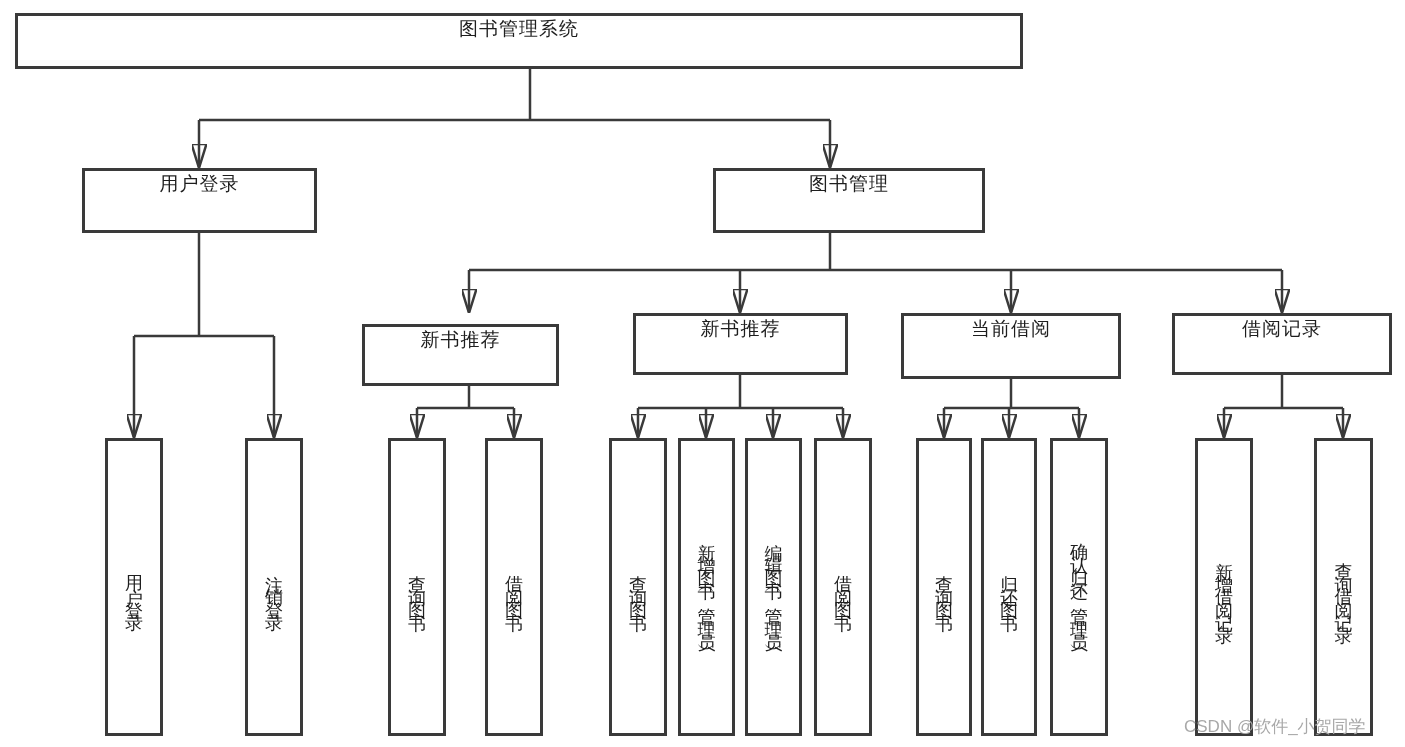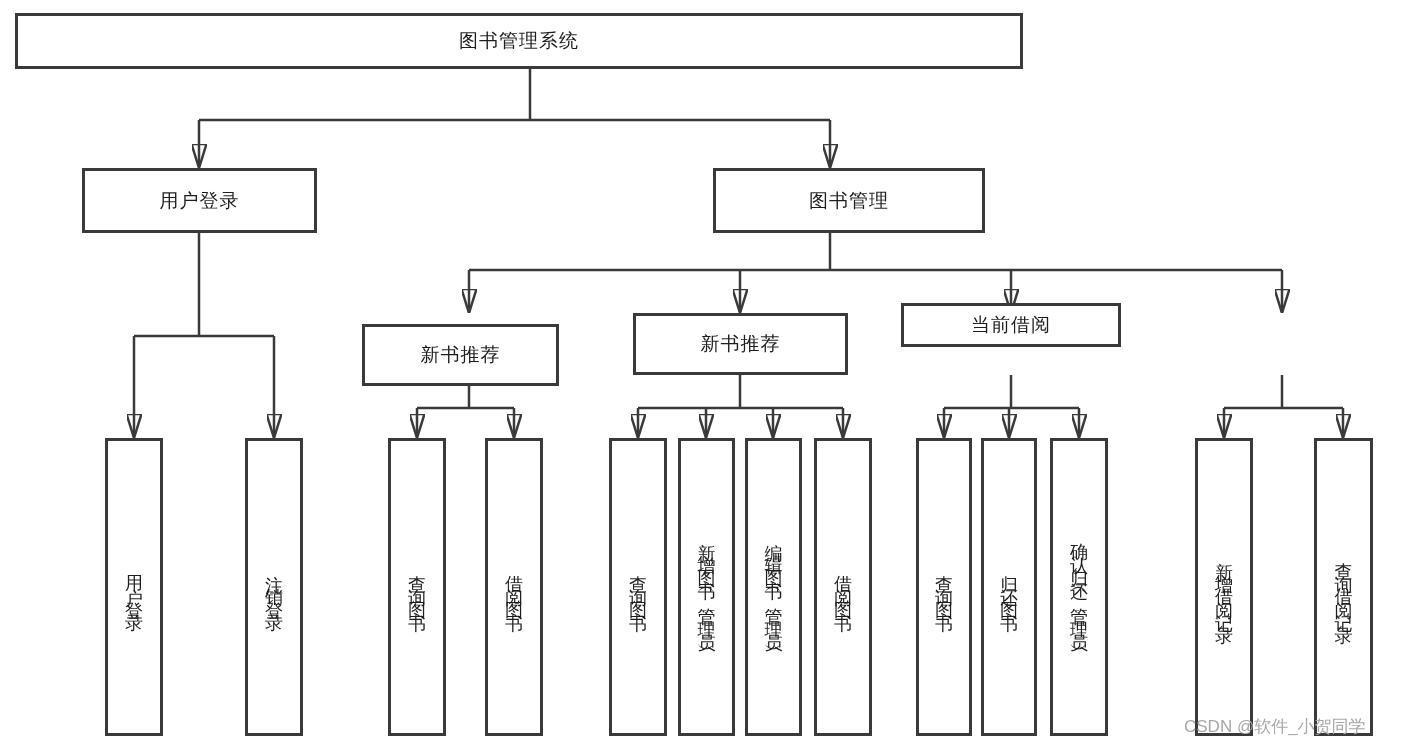--- a/index.html
+++ b/index.html
@@ -28,21 +28,20 @@
     stroke:var(--line);
     stroke-width:2.5;
     fill:none;
   }
   .hnode{
     position:absolute;
     box-sizing:border-box;
     border:3px solid var(--border);
     background:#fff;
     display:flex;
-    align-items:center;
     justify-content:center;
     color:var(--text);
     font-size:19px;
     letter-spacing:1px;
   }
   .leaf{
     position:absolute;
     box-sizing:border-box;
     top:438px;
     height:298px;
@@ -133,22 +132,25 @@
   <div class="hnode" style="left:713px;top:168px;width:272px;height:65px">
     <span>图书管理</span>
   </div>
 
   <div class="hnode" style="left:362px;top:324px;width:197px;height:62px">
     <span>新书推荐</span>
   </div>
   <div class="hnode" style="left:633px;top:313px;width:215px;height:62px">
     <span>新书推荐</span>
   </div>
-  <div class="hnode" style="left:901px;top:303px;width:220px;height:44px">
+  <div class="hnode" style="left:901px;top:313px;width:220px;height:66px">
     <span>当前借阅</span>
+  </div>
+  <div class="hnode" style="left:1172px;top:313px;width:220px;height:62px">
+    <span>借阅记录</span>
   </div>
 
   <div class="leaf" style="left:105px;width:58px">
     <span>用户登录</span>
   </div>
   <div class="leaf" style="left:245px;width:58px">
     <span>注销登录</span>
   </div>
 
   <div class="leaf" style="left:388px;width:58px">

